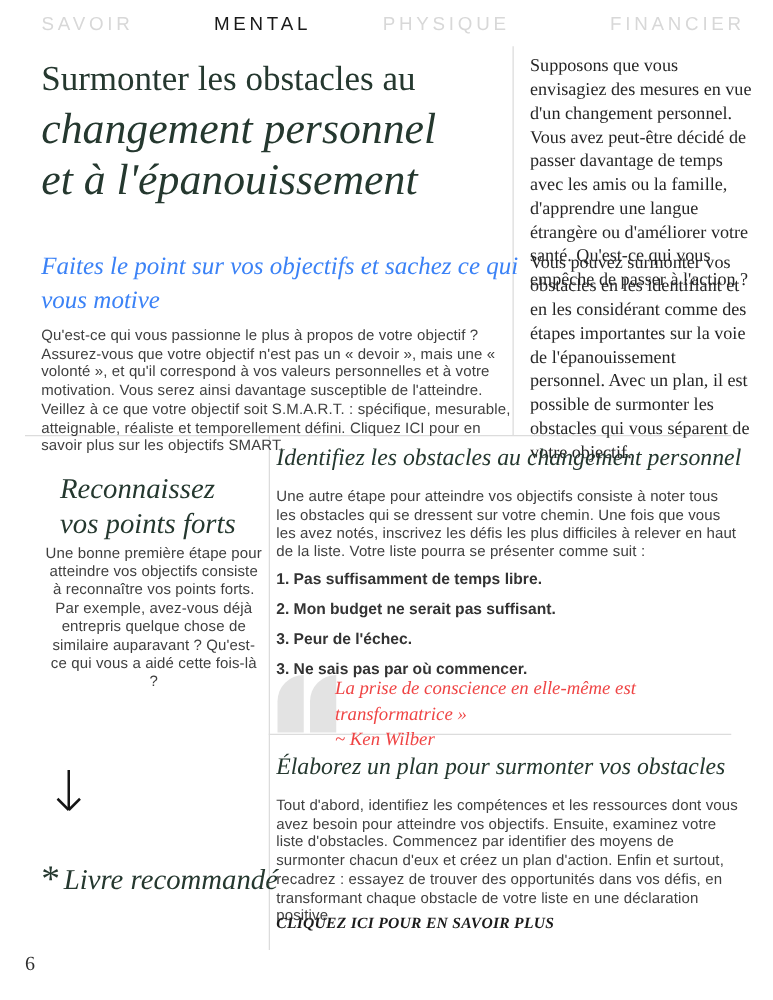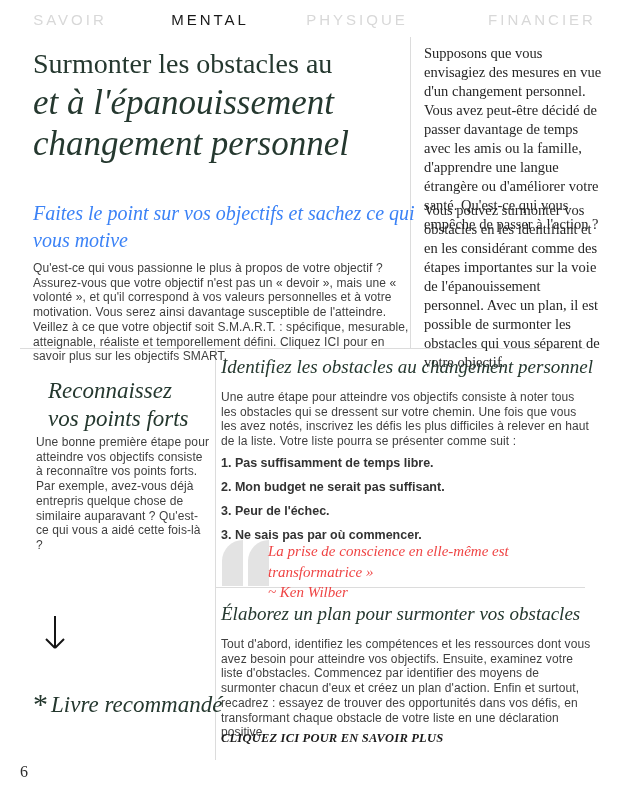--- a/index.html
+++ b/index.html
@@ -25,21 +25,21 @@
   .para-main{position:absolute;left:33px;top:261px;width:376px;}
   .inline-link{color:#3f3f3f;text-decoration:none;cursor:pointer;}
 
   
   .side-para{position:absolute;left:424px;width:180px;
              font-family:"Liberation Serif",serif;font-size:14.5px;line-height:19px;color:#262626;}
 
   
   .strengths-heading{position:absolute;left:36px;top:377px;width:160px;
              font-family:"Liberation Serif",serif;font-style:italic;font-size:23px;line-height:28px;color:#25382f;margin-left:12px;}
-  .strengths-body{position:absolute;left:36px;top:435px;width:174px;}
+  .strengths-body{position:absolute;left:36px;top:435px;width:174px;text-align:center;}
 
   
   .col-heading{position:absolute;left:221px;font-family:"Liberation Serif",serif;font-style:italic;
                font-size:19px;color:#25382f;white-space:nowrap;}
   .obstacles-intro{position:absolute;left:221px;top:390px;width:368px;}
   .obstacle-list{position:absolute;left:221px;top:456px;width:368px;}
   .obstacle-item{font-size:12.5px;font-weight:bold;color:#333333;line-height:14px;margin-bottom:10px;}
 
   .quote-icon{position:absolute;left:222px;top:540px;width:50px;height:46px;}
   .quote-bar{position:absolute;top:0;width:21px;height:46px;background:#e3e3e3;border-top-left-radius:24px;}
@@ -70,22 +70,22 @@
   <div class="nav-item" style="left:357px;">PHYSIQUE</div>
   <div class="nav-item" style="left:516px;margin-left:26px;">FINANCIER</div>
 
   <div class="rule" style="left:410px;top:37px;width:1px;height:311px;"></div>
   <div class="rule" style="left:20px;top:348px;width:565px;height:1px;"></div>
   <div class="rule" style="left:215px;top:348px;width:1px;height:412px;"></div>
   <div class="rule" style="left:215px;top:587px;width:370px;height:1px;"></div>
 
   <div class="title-block">
     <div class="title-line1">Surmonter les obstacles au</div>
+    <div class="title-line-it">changement personnel</div>
     <div class="title-line-it">et à l'épanouissement</div>
-    <div class="title-line-it">changement personnel</div>
   </div>
 
   <div class="subheading">Faites le point sur vos objectifs et sachez ce qui vous motive</div>
   <div class="para-main body-text"><span>Qu'est-ce qui vous passionne le plus à propos de votre objectif ? Assurez-vous que votre objectif n'est pas un « devoir », mais une « volonté », et qu'il correspond à vos valeurs personnelles et à votre motivation. Vous serez ainsi davantage susceptible de l'atteindre. Veillez à ce que votre objectif soit S.M.A.R.T. : spécifique, mesurable, atteignable, réaliste et temporellement défini. Cliquez </span><span class="inline-link">ICI</span><span> pour en savoir plus sur les objectifs SMART.</span></div>
 
   <div class="side-para" style="top:44px;">Supposons que vous envisagiez des mesures en vue d'un changement personnel. Vous avez peut-être décidé de passer davantage de temps avec les amis ou la famille, d'apprendre une langue étrangère ou d'améliorer votre santé. Qu'est-ce qui vous empêche de passer à l'action ?</div>
   <div class="side-para" style="top:201px;">Vous pouvez surmonter vos obstacles en les identifiant et en les considérant comme des étapes importantes sur la voie de l'épanouissement personnel. Avec un plan, il est possible de surmonter les obstacles qui vous séparent de votre objectif.</div>
 
   <div class="strengths-heading">Reconnaissez vos points forts</div>
   <div class="strengths-body body-text">Une bonne première étape pour atteindre vos objectifs consiste à reconnaître vos points forts. Par exemple, avez-vous déjà entrepris quelque chose de similaire auparavant ? Qu'est-ce qui vous a aidé cette fois-là ?</div>

